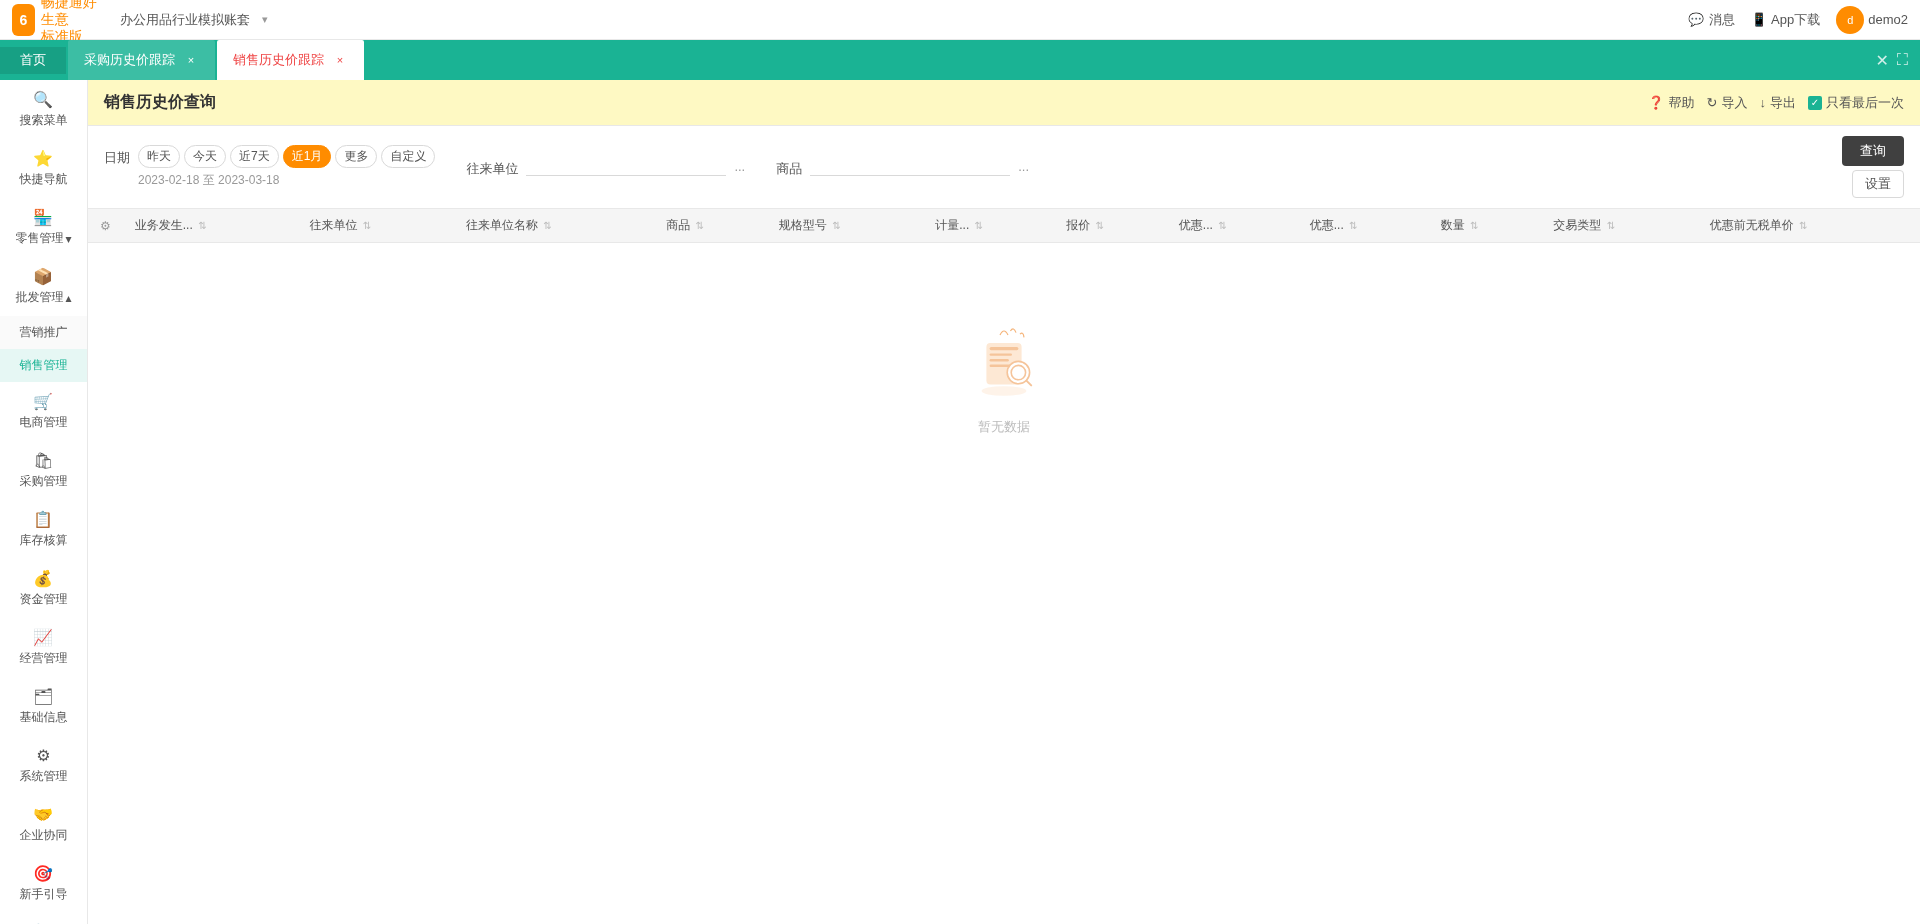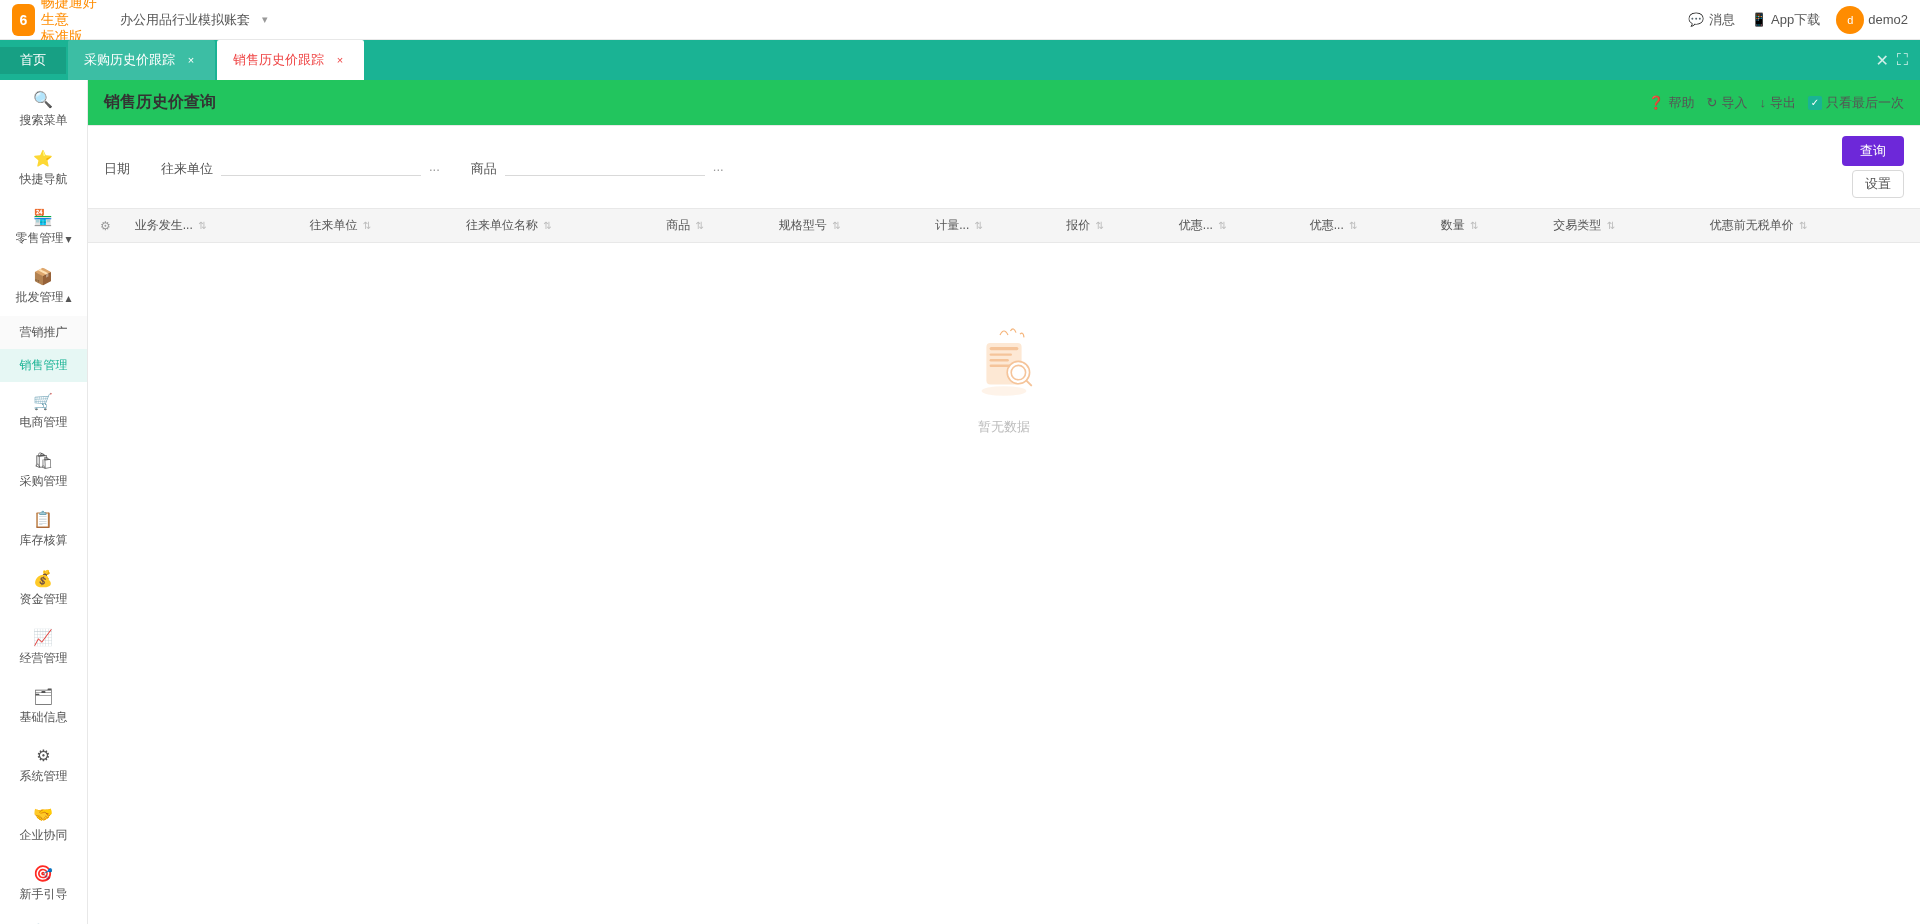--- a/index.html
+++ b/index.html
@@ -34,40 +34,40 @@
     .sidebar-item { padding: 10px 4px; text-align: center; cursor: pointer; font-size: 12px; color: #555; display: flex; flex-direction: column; align-items: center; gap: 3px; }
     .sidebar-item .icon { font-size: 16px; }
     .sidebar-sub { background: #fafafa; }
     .sidebar-sub-item { padding: 8px 0; text-align: center; cursor: pointer; font-size: 12px; color: #555; }
     .sidebar-sub-item.active { color: #1ab394; background: #e6f7f4; }
 
     
     .content { flex: 1; display: flex; flex-direction: column; overflow: hidden; background: #f0f2f5; }
 
     
-    .page-header { background: #22c55e; padding: 12px 16px; border-bottom: 1px solid #e8e8e8; display: flex; align-items: center; justify-content: space-between; flex-shrink: 0; }
+    .page-header { background: #fef9c3; padding: 12px 16px; border-bottom: 1px solid #e8e8e8; display: flex; align-items: center; justify-content: space-between; flex-shrink: 0; }
     .page-title { font-size: 16px; font-weight: bold; color: #333; }
     .page-actions { display: flex; align-items: center; gap: 12px; }
     .page-action-btn { display: flex; align-items: center; gap: 4px; color: #555; font-size: 13px; cursor: pointer; }
     .checkbox-label { display: flex; align-items: center; gap: 4px; color: #555; font-size: 13px; }
     .checkbox-box { width: 14px; height: 14px; background: #1ab394; border-radius: 2px; display: flex; align-items: center; justify-content: center; color: white; font-size: 10px; }
 
     
     .filter-bar { background: #fff; padding: 10px 16px 10px 16px; border-bottom: 1px solid #e8e8e8; display: flex; align-items: center; gap: 31px; flex-shrink: 0; flex-wrap: wrap; }
     .filter-group { display: flex; align-items: flex-start; gap: 8px; }
     .filter-label { font-size: 13px; color: #555; white-space: nowrap; margin-top: 4px; }
     .filter-options { display: flex; flex-direction: column; gap: 4px; }
     .filter-date-btns { display: flex; align-items: center; gap: 4px; }
     .date-btn { padding: 2px 8px; border: 1px solid #d9d9d9; border-radius: 12px; font-size: 12px; color: #555; cursor: pointer; background: #fff; }
     .date-btn.active { background: #ff8c00; color: white; border-color: #ff8c00; border-radius: 12px; }
     .date-range { font-size: 12px; color: #999; }
     .filter-input-wrap { display: flex; align-items: center; gap: 8px; }
     .filter-input { border: none; border-bottom: 1px solid #d9d9d9; outline: none; font-size: 13px; color: #333; min-width: 200px; padding: 2px 0; background: transparent; }
     .filter-input-dots { color: #999; font-size: 13px; }
-    .query-btn { background: #6d28d9; color: white; border: none; padding: 6px 18px; border-radius: 4px; font-size: 13px; cursor: pointer; }
+    .query-btn { background: #404040; color: white; border: none; padding: 6px 18px; border-radius: 4px; font-size: 13px; cursor: pointer; }
     .setting-btn { background: #fff; color: #555; border: 1px solid #d9d9d9; padding: 4px 12px; border-radius: 4px; font-size: 13px; cursor: pointer; }
     .filter-right { margin-left: auto; display: flex; flex-direction: column; align-items: flex-end; gap: 4px; }
 
     
     .table-area { flex: 1; background: #fff; overflow: auto; }
     .data-table { width: 100%; border-collapse: collapse; }
     .data-table th { background: #f5f5f5; padding: 8px 12px; text-align: left; font-size: 12px; color: #555; font-weight: normal; border-bottom: 1px solid #e8e8e8; white-space: nowrap; cursor: pointer; }
     .data-table th .sort-arrows { color: #bbb; font-size: 10px; margin-left: 2px; }
     .data-table td { padding: 8px 12px; border-bottom: 1px solid #f0f0f0; font-size: 12px; color: #333; }
     .table-settings-col { width: 32px; text-align: center; }
@@ -225,20 +225,31 @@
         <div class="checkbox-label">
           <div class="checkbox-box">✓</div>
           <span>只看最后一次</span>
         </div>
       </div>
     </div>
 
     <div class="filter-bar">
       <div class="filter-group">
         <span class="filter-label">日期</span>
+        <div class="filter-options">
+          <div class="filter-date-btns">
+            <button class="date-btn">昨天</button>
+            <button class="date-btn">今天</button>
+            <button class="date-btn">近7天</button>
+            <button class="date-btn active">近1月</button>
+            <button class="date-btn">更多</button>
+            <button class="date-btn">自定义</button>
+          </div>
+          <div class="date-range">2023-02-18 至 2023-03-18</div>
+        </div>
       </div>
 
       <div class="filter-group">
         <span class="filter-label">往来单位</span>
         <div class="filter-input-wrap">
           <input class="filter-input" type="text" style="">
           <span class="filter-input-dots">...</span>
         </div>
       </div>
 

